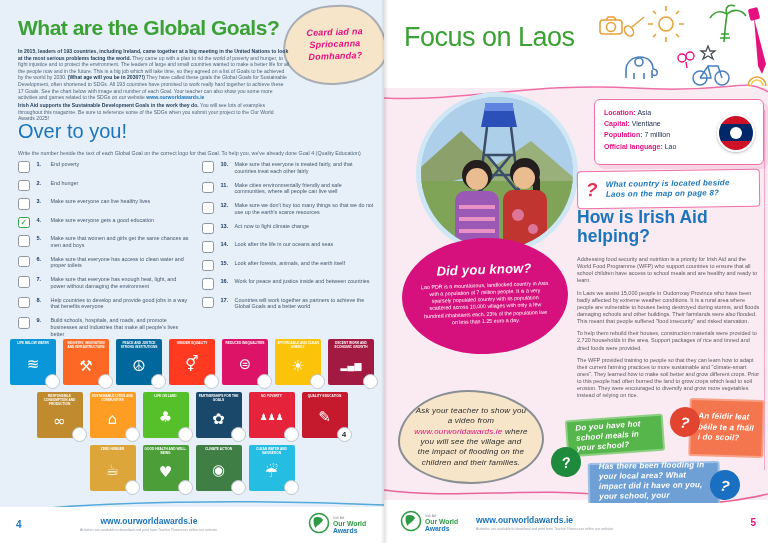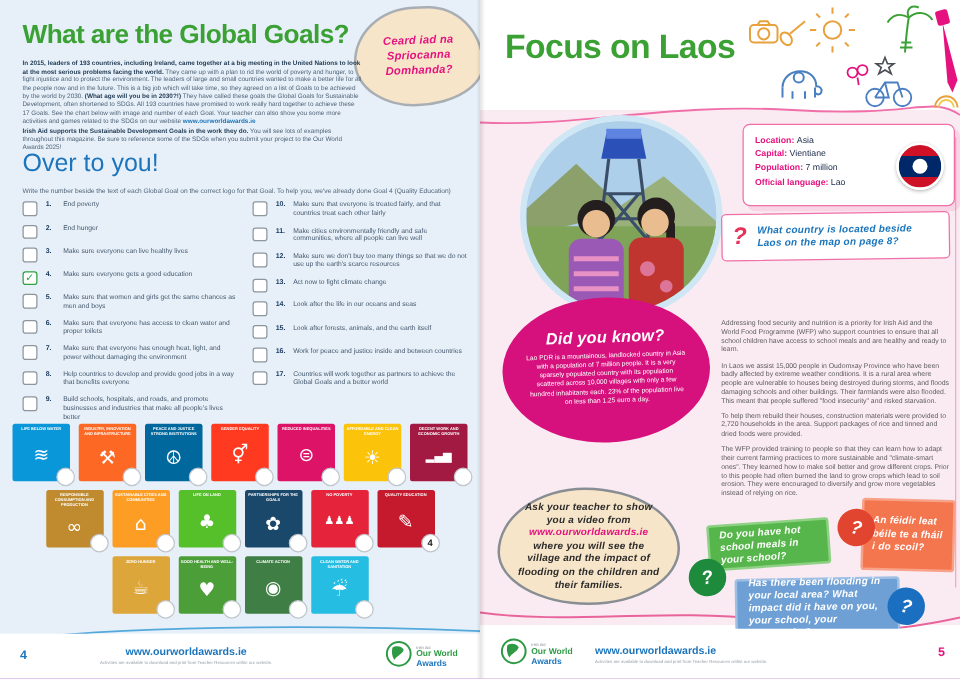--- a/index.html
+++ b/index.html
@@ -1,17 +1,17 @@
 <!DOCTYPE html>
 <html><head>
 <meta charset="utf-8">
 <style>
   html,body{margin:0;padding:0;}
   body{font-family:"Liberation Sans","DejaVu Sans",sans-serif;}
-  .spread{position:relative;width:768px;height:543px;overflow:hidden;background:#a21caf;}
+  .spread{position:relative;width:768px;height:543px;overflow:hidden;background:#15803d;}
   .page{position:absolute;top:0;width:384px;height:543px;overflow:hidden;}
   .page.left{left:0;background:#E7F0F8;}
   .page.right{left:384px;background:#fff;}
   .abs{position:absolute;}
   .hand{font-style:italic;letter-spacing:.2px;}
 
   
   .left-title{left:18px;top:16px;font-size:21px;font-weight:bold;color:#3BA135;letter-spacing:-.5px;margin:0;}
   .cloud{left:283px;top:5px;width:100px;height:76px;background:#F7E5C9;border:2px solid #A8AEB3;
          border-radius:50% 45% 55% 50%/58% 62% 42% 48%;display:flex;align-items:center;justify-content:center;
@@ -49,21 +49,21 @@
   .logo-text .brand{font-size:3.2px;color:#8A9199;display:block;}
   .logo-text .l1{font-size:6.8px;font-weight:bold;color:#2E9B44;line-height:1.05;display:block;}
   .logo-text .l2{font-size:6.8px;font-weight:bold;color:#1C75BC;line-height:1.05;display:block;}
 
   
   .right-pink{left:0;top:88px;width:384px;height:412px;background:#FAEBF2;}
   .pink-topline,.pink-botline{left:0;width:384px;height:20px;}
   .pink-topline{top:80px;}
   .pink-botline{top:486px;}
   .pink-edge{right:3px;top:110px;height:360px;border-right:1.4px solid #F3A8C8;}
-  .laos-title{left:20px;top:22px;font-size:27px;font-weight:bold;color:#3BA135;margin:0;letter-spacing:-.5px;}
+  .laos-title{left:20px;top:22px;font-size:27px;font-weight:normal;color:#3BA135;margin:0;letter-spacing:-.5px;}
   .doodles{left:212px;top:4px;width:172px;height:86px;}
   .photo{left:32px;top:92px;width:152px;height:152px;border-radius:50%;border:5px solid #CFE6F4;overflow:hidden;background:#A8CBE8;}
   .facts{left:210px;top:99px;width:170px;height:66px;background:#fff;border:1.6px solid #F06FA8;border-radius:6px;
          box-shadow:4px 4px 0 rgba(240,111,168,.18);padding:7px 9px;box-sizing:border-box;}
   .fact-row{font-size:7px;line-height:1.6;white-space:nowrap;}
   .fact-label{color:#E5117F;font-weight:bold;}
   .fact-value{color:#1B2A4A;}
   .flag{position:absolute;right:8px;top:14px;width:34px;height:34px;border-radius:50%;border:2.5px solid #fff;
         box-shadow:0 1px 3px rgba(0,0,0,.3);background:linear-gradient(180deg,#CE1126 0 25%,#002868 25% 75%,#CE1126 75% 100%);}
   .flag-circle{position:absolute;left:11px;top:11px;width:12px;height:12px;background:#fff;border-radius:50%;}
@@ -74,21 +74,21 @@
   .help-title{left:193px;top:208px;width:170px;font-size:17.5px;font-weight:bold;color:#1C75BC;line-height:1.08;margin:0;}
   .help-body{left:193px;top:256px;width:184px;}
   .help-p{font-size:5.5px;line-height:1.3;color:#5B5B5B;margin:0 0 5px 0;}
   .dyk{left:18px;top:238px;width:166px;height:116px;background:#D6107C;border-radius:50%;transform:rotate(-2deg);
        text-align:center;color:#fff;box-sizing:border-box;padding-top:24px;}
   .dyk-title{font-size:13px;font-weight:bold;margin:0 0 5px 0;}
   .dyk-text{font-size:5.3px;line-height:1.35;width:128px;margin:0 auto;}
   .ask{left:14px;top:390px;width:146px;height:94px;background:#F7E5C9;border:2px solid #888E94;
        border-radius:48% 52% 50% 50%/55% 52% 48% 45%;display:flex;align-items:center;justify-content:center;
        text-align:center;box-sizing:border-box;padding:10px 14px;}
-  .ask-text{font-size:8px;color:#2B2B2B;line-height:1.3;font-weight:bold;}
+  .ask-text{font-size:8px;color:#2B2B2B;line-height:1.3;font-weight:normal;}
   .ask-text .pink-link{color:#E5117F;}
   .qgreen{left:182px;top:417px;width:98px;height:37px;background:#56B64B;border:2px solid #8ED084;border-radius:3px;
           transform:rotate(-4deg);color:#fff;font-weight:bold;font-size:8px;line-height:1.25;display:flex;align-items:center;
           padding:3px 8px;box-sizing:border-box;}
   .qorange{left:305px;top:399px;width:75px;height:58px;background:#F4764F;border:2px solid #F8A289;border-radius:3px;
            transform:rotate(1.5deg);color:#fff;font-weight:bold;font-size:8px;line-height:1.3;display:flex;align-items:center;
            padding:3px 7px;box-sizing:border-box;}
   .qblue{left:204px;top:462px;width:132px;height:47px;background:#6FA0D5;border:2px solid #9FC0E4;border-radius:3px;
          transform:rotate(-1deg);color:#fff;font-weight:bold;font-size:8px;line-height:1.25;display:flex;align-items:center;
          padding:3px 9px;box-sizing:border-box;}
@@ -431,20 +431,21 @@
       <div class="flag">
           <div class="flag-circle"></div>
         </div>
     </div>
 
     <div class="abs qbox">
       <span class="qmark-pink hand">?</span>
       <span class="qbox-text hand">What country is located beside Laos on the map on page 8?</span>
     </div>
 
+    <h2 class="abs help-title">How is Irish Aid helping?</h2>
     <div class="abs help-body" id="help-body">
         <p class="help-p">Addressing food security and nutrition is a priority for Irish Aid and the World Food Programme (WFP) who support countries to ensure that all school children have access to school meals and are healthy and ready to learn.</p>
         <p class="help-p">In Laos we assist 15,000 people in Oudomxay Province who have been badly affected by extreme weather conditions. It is a rural area where people are vulnerable to houses being destroyed during storms, and floods damaging schools and other buildings. Their farmlands were also flooded. This meant that people suffered "food insecurity" and risked starvation.</p>
         <p class="help-p">To help them rebuild their houses, construction materials were provided to 2,720 households in the area. Support packages of rice and tinned and dried foods were provided.</p>
         <p class="help-p">The WFP provided training to people so that they can learn how to adapt their current farming practices to more sustainable and "climate-smart ones". They learned how to make soil better and grow different crops. Prior to this people had often burned the land to grow crops which lead to soil erosion. They were encouraged to diversify and grow more vegetables instead of relying on rice.</p>
       </div>
 
     <div class="abs dyk">
       <p class="dyk-title hand">Did you know?</p>
       <p class="dyk-text">Lao PDR is a mountainous, landlocked country in Asia with a population of 7 million people. It is a very sparsely populated country with its population scattered across 10,000 villages with only a few hundred inhabitants each. 23% of the population live on less than 1.25 euro a day.</p>

